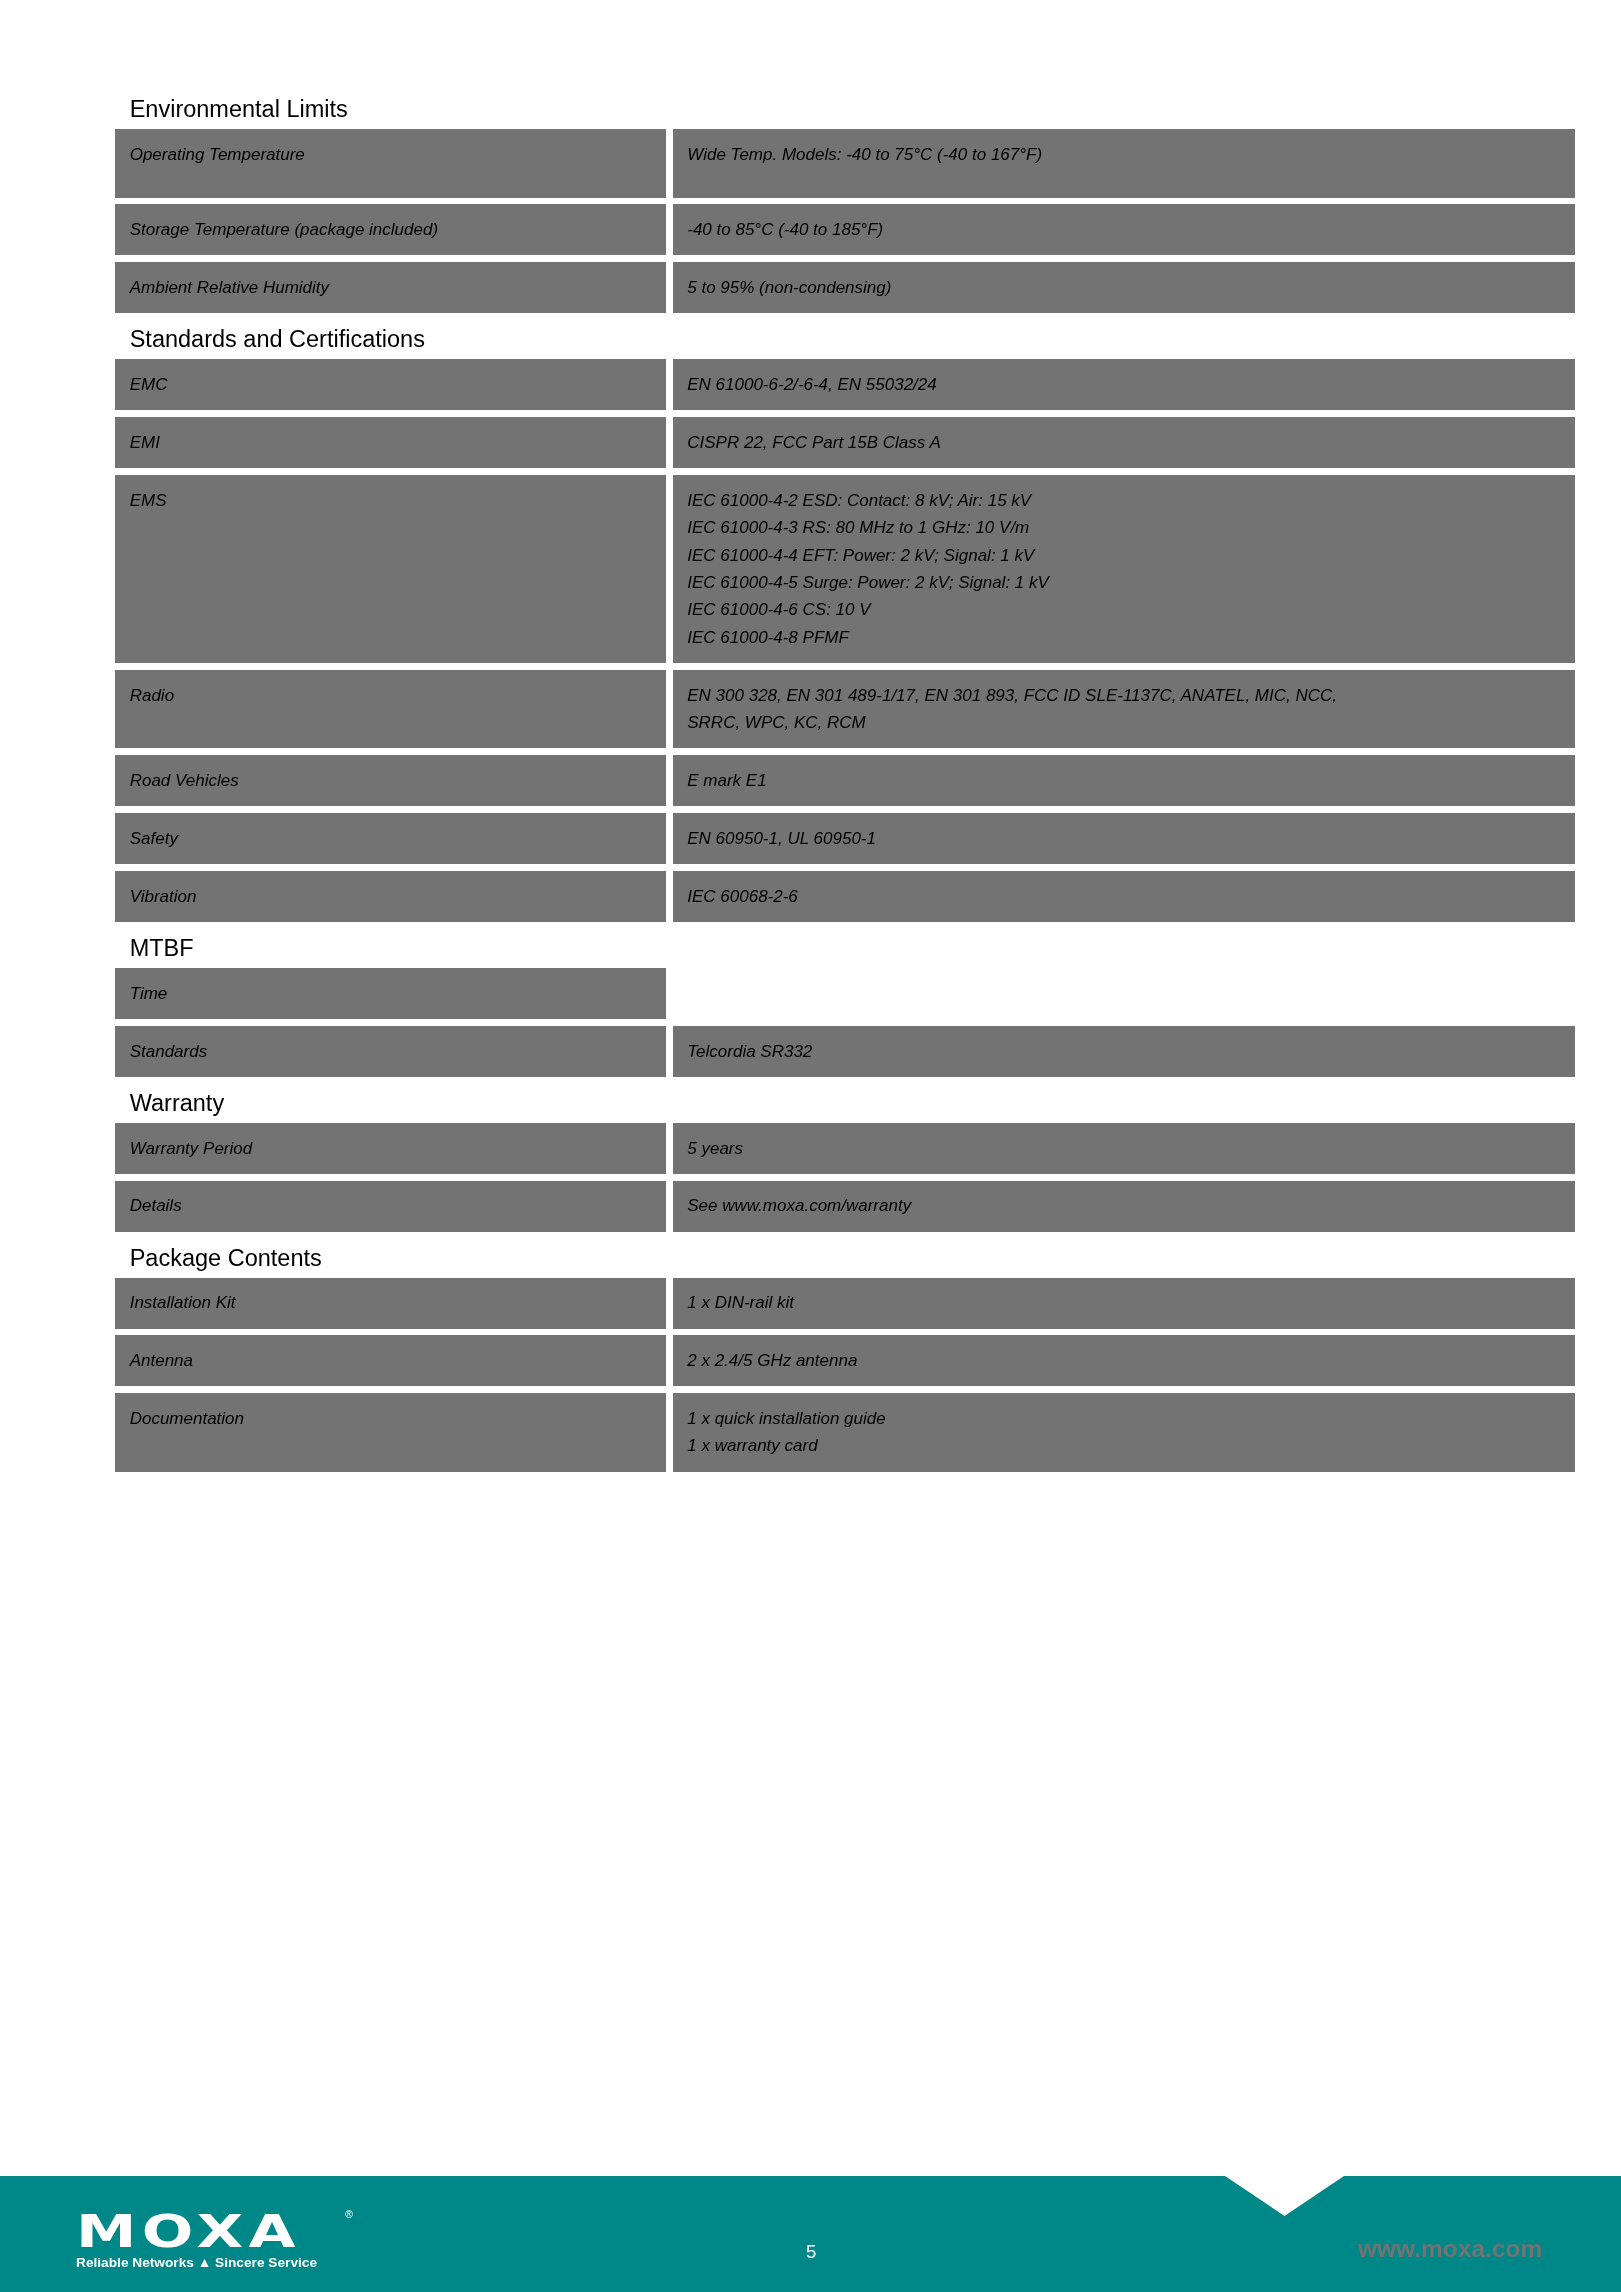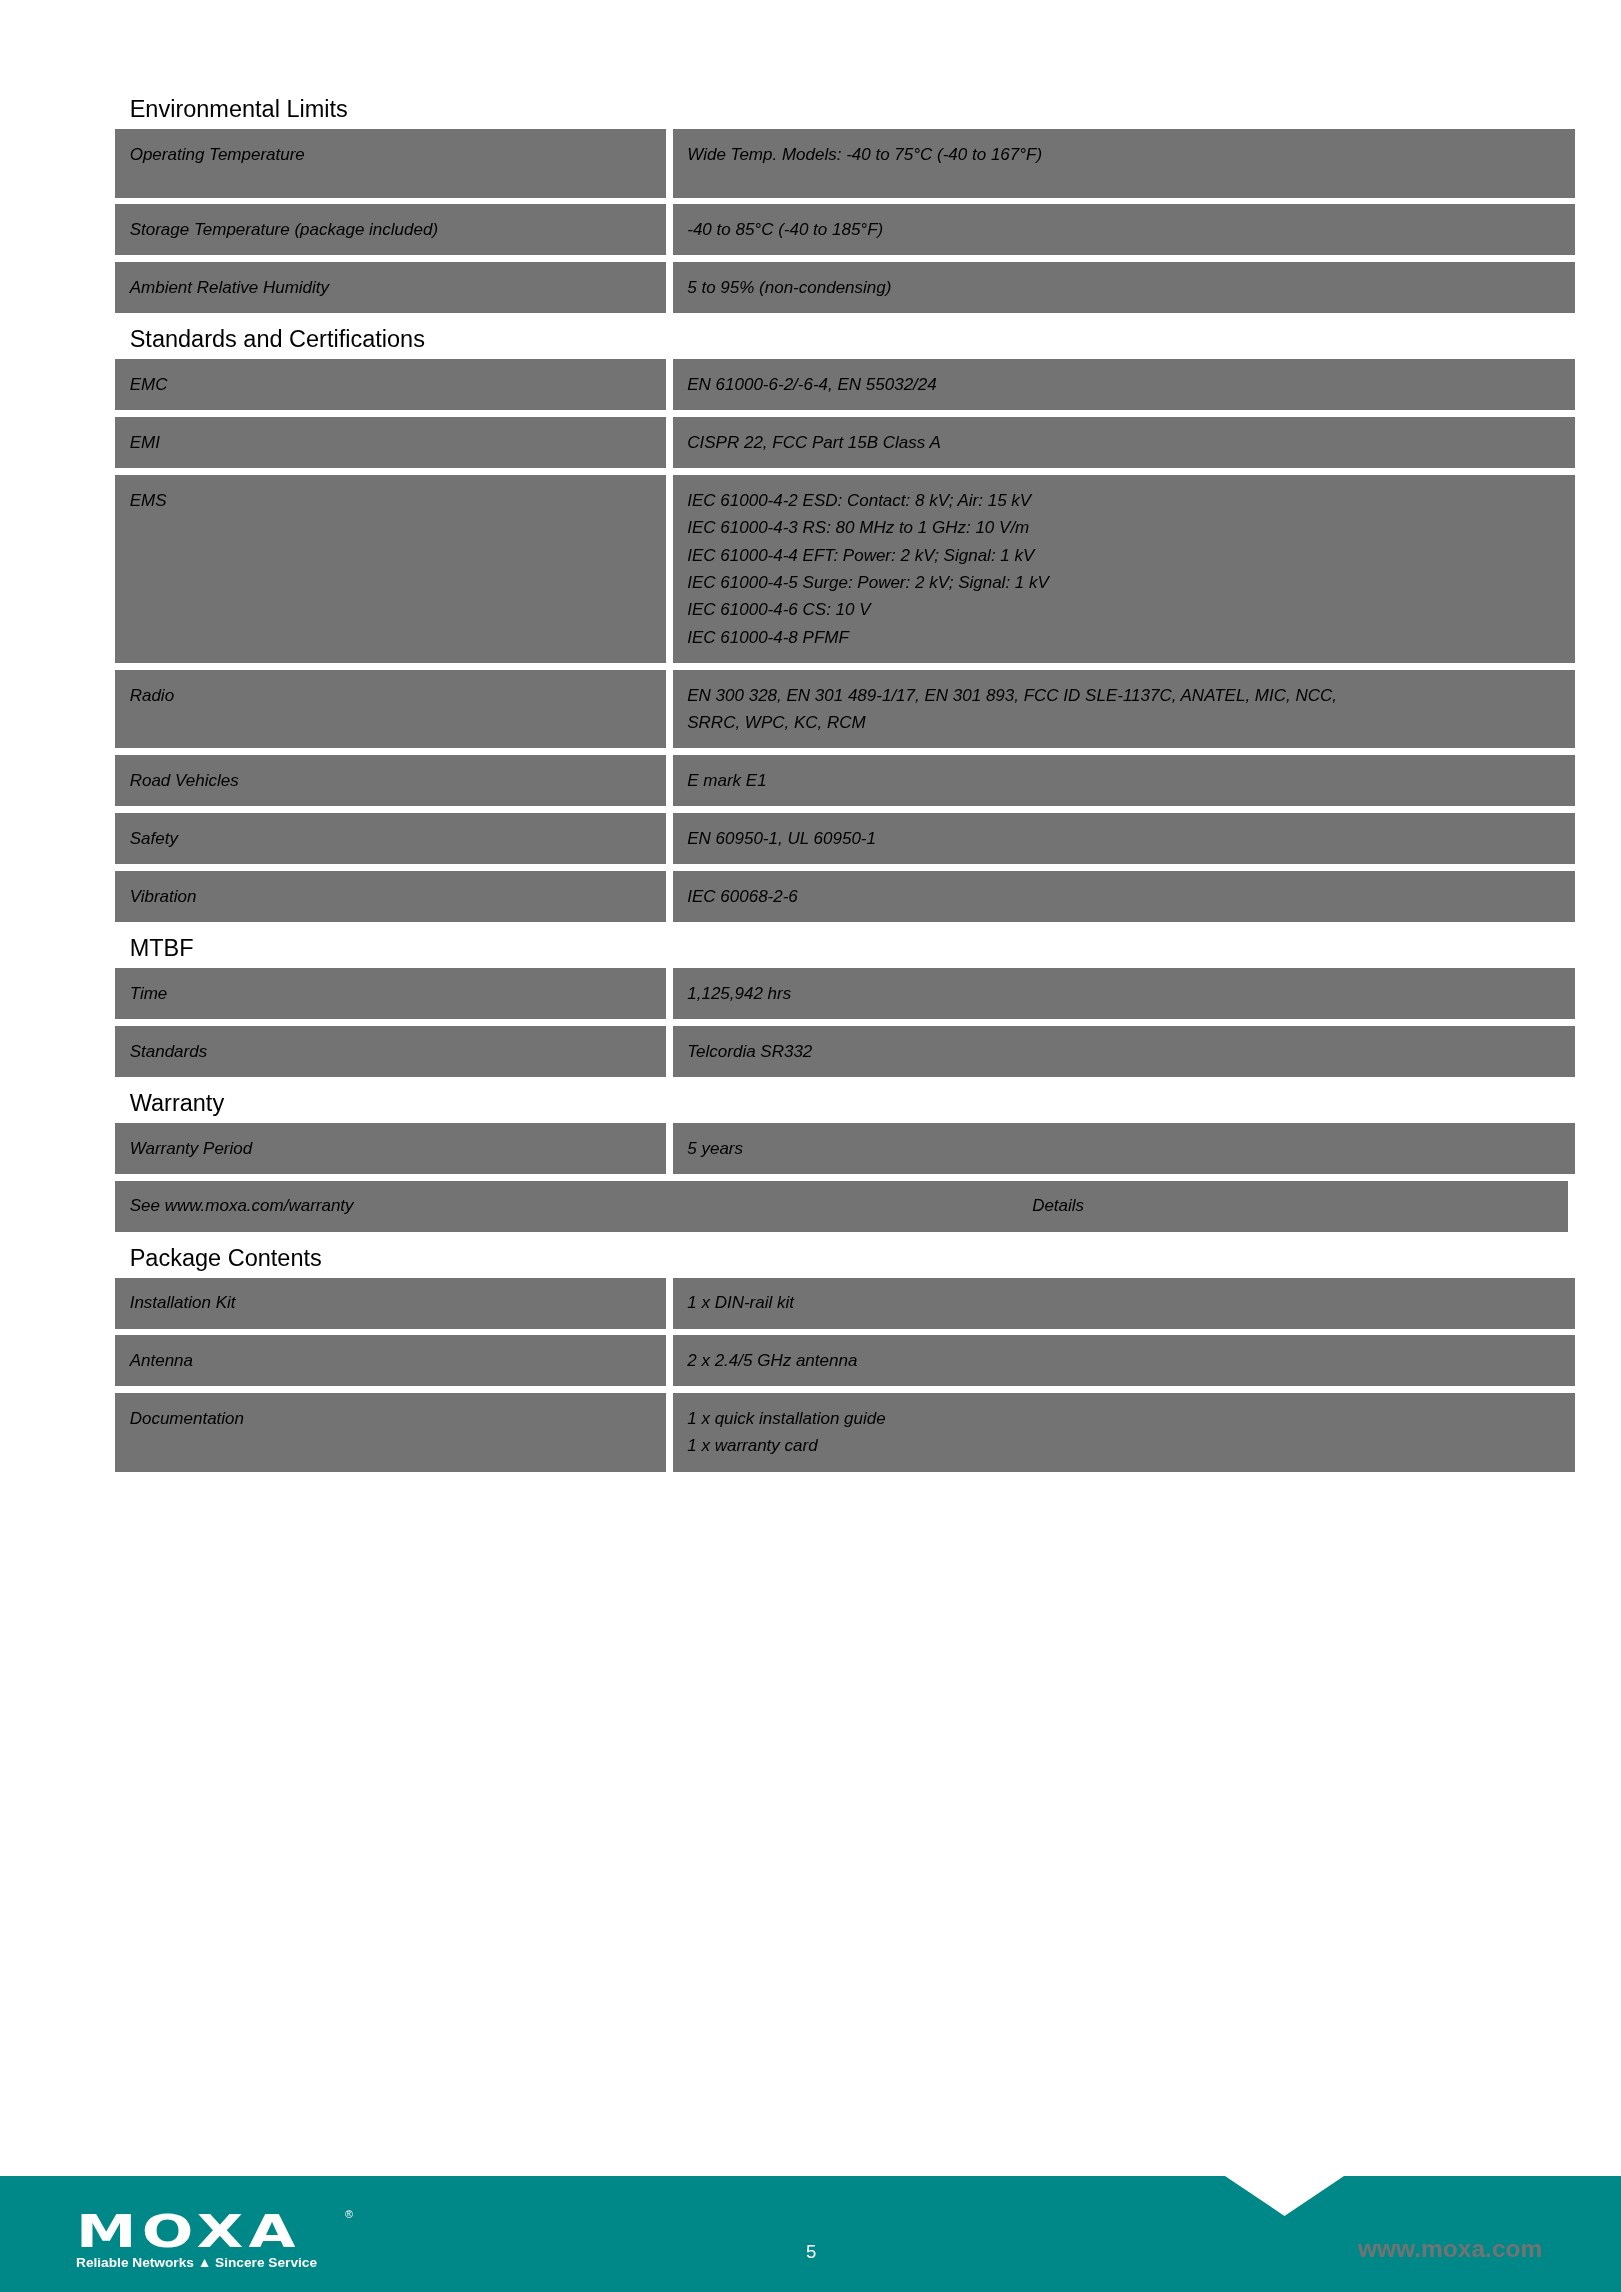--- a/index.html
+++ b/index.html
@@ -93,35 +93,34 @@
     <div class="cell value">EN 60950-1, UL 60950-1</div>
   </div>
   <div class="row">
     <div class="cell label">Vibration</div>
     <div class="cell value">IEC 60068-2-6</div>
   </div>
 
   <div class="section-title">MTBF</div>
   <div class="row">
     <div class="cell label">Time</div>
-    <div class="cell value">1,125,942 hrs</div>
   </div>
   <div class="row">
     <div class="cell label">Standards</div>
     <div class="cell value">Telcordia SR332</div>
   </div>
 
   <div class="section-title">Warranty</div>
   <div class="row">
     <div class="cell label">Warranty Period</div>
     <div class="cell value">5 years</div>
   </div>
   <div class="row">
+    <div class="cell label">Details</div>
     <div class="cell value">See www.moxa.com/warranty</div>
-    <div class="cell label">Details</div>
   </div>
 
   <div class="section-title">Package Contents</div>
   <div class="row">
     <div class="cell label">Installation Kit</div>
     <div class="cell value">1 x DIN-rail kit</div>
   </div>
   <div class="row">
     <div class="cell label">Antenna</div>
     <div class="cell value">2 x 2.4/5 GHz antenna</div>

